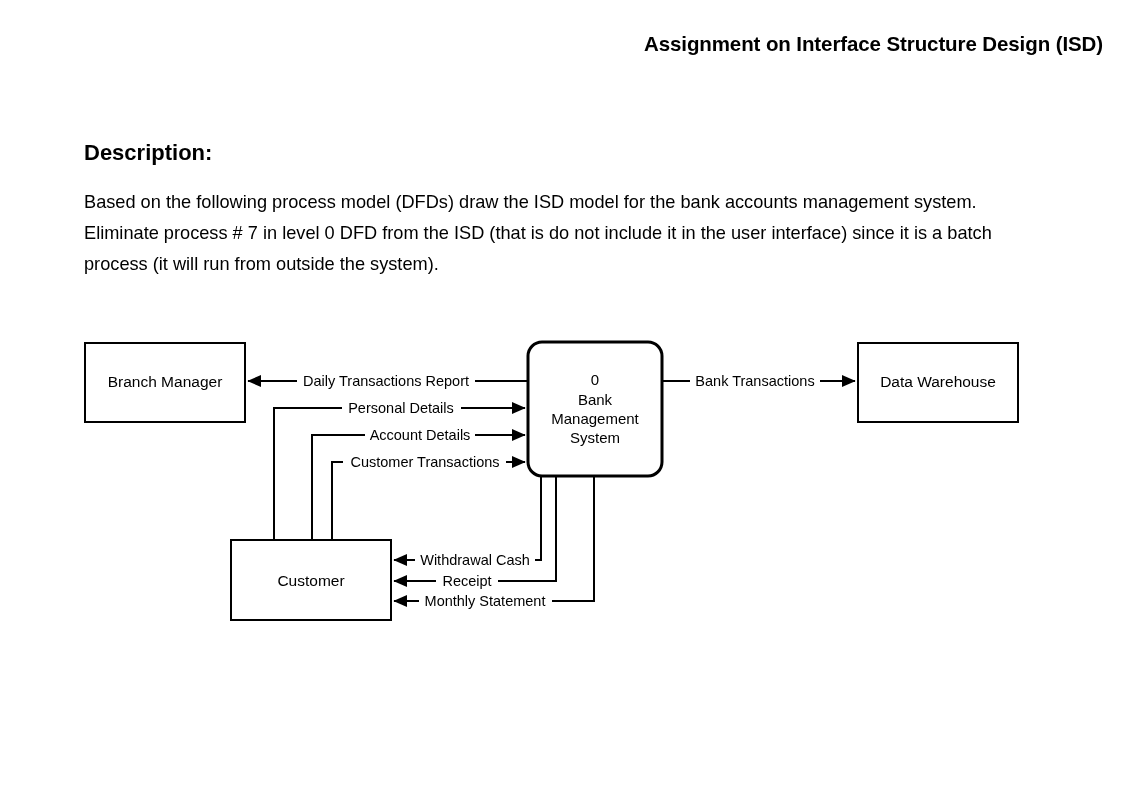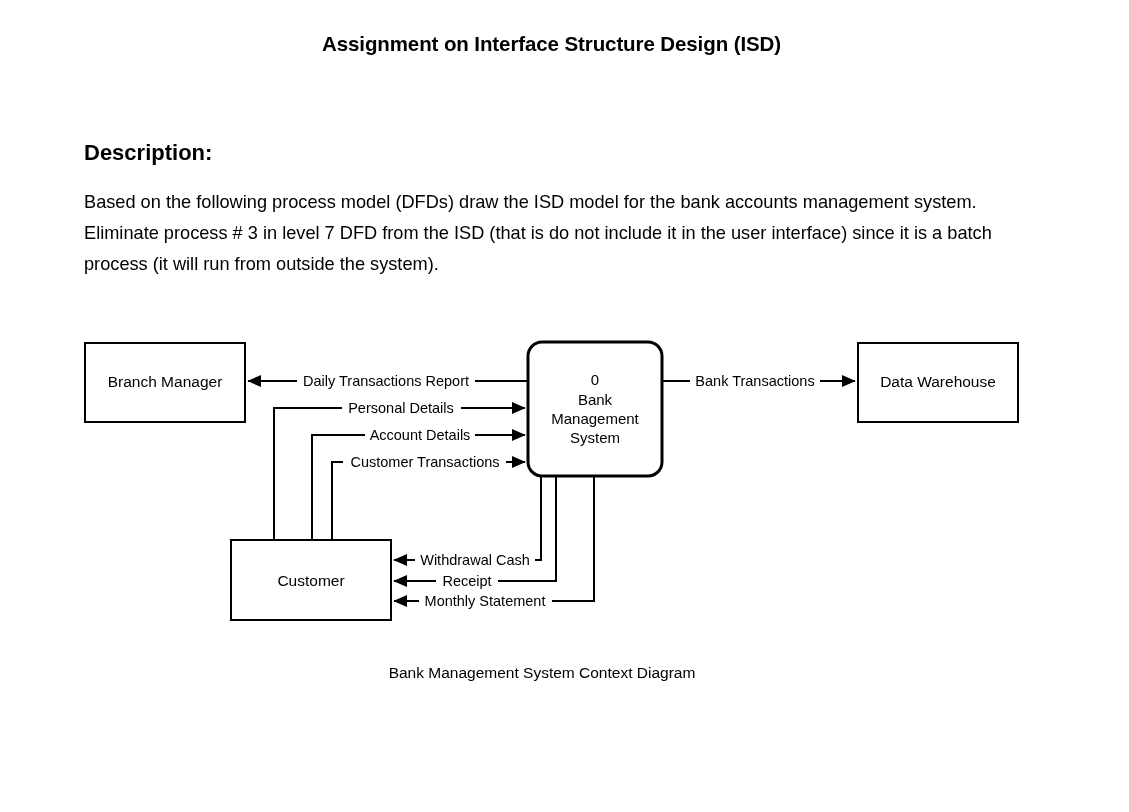--- a/index.html
+++ b/index.html
@@ -19,21 +19,21 @@
     position: absolute;
     left: 0; top: 0;
     width: 1129px;
     height: 812px;
   }
   .doc-title {
     position: absolute;
     left: 0;
     top: 32px;
     width: 1103px;
-    text-align: center;
+    text-align: right;
     font-size: 20.5px;
     font-weight: bold;
     letter-spacing: -0.1px;
   }
   .section-heading {
     position: absolute;
     left: 84px;
     top: 140px;
     font-size: 22px;
     font-weight: bold;
@@ -106,21 +106,21 @@
 </style>
 </head>
 <body>
 
 <div id="page">
 
   <div class="doc-title">Assignment on Interface Structure Design (ISD)</div>
 
   <div class="section-heading">Description:</div>
 
-  <div class="body-para">Based on the following process model (DFDs) draw the ISD model for the bank accounts management system. Eliminate process # 3 in level 7 DFD from the ISD (that is do not include it in the user interface) since it is a batch process (it will run from outside the system).</div>
+  <div class="body-para">Based on the following process model (DFDs) draw the ISD model for the bank accounts management system. Eliminate process # 7 in level 0 DFD from the ISD (that is do not include it in the user interface) since it is a batch process (it will run from outside the system).</div>
 
   <div class="diagram-wrap">
     <svg width="1129" height="812" viewBox="0 0 1129 812" xmlns="http://www.w3.org/2000/svg">
       <defs>
         <marker id="arrowR" viewBox="0 0 10 10" refX="9.5" refY="5" markerWidth="7" markerHeight="7" orient="auto-start-reverse">
           <path d="M 0 0.6 L 10 5 L 0 9.4 z" fill="#000000"></path>
         </marker>
         <marker id="arrowL" viewBox="0 0 10 10" refX="9.5" refY="5" markerWidth="7" markerHeight="7" orient="auto-start-reverse">
           <path d="M 0 0.6 L 10 5 L 0 9.4 z" fill="#000000"></path>
         </marker>
@@ -192,15 +192,14 @@
       <g>
         <rect class="process-box" x="528" y="342" width="134" height="134" rx="14" ry="14"></rect>
         <text class="process-label" x="595" y="385">0</text>
         <text class="process-label" x="595" y="405">Bank</text>
         <text class="process-label" x="595" y="424">Management</text>
         <text class="process-label" x="595" y="443">System</text>
       </g>
     </svg>
   </div>
 
-  <div class="caption">Bank Management System Context Diagram</div>
 
 </div>
 
 </body></html>

